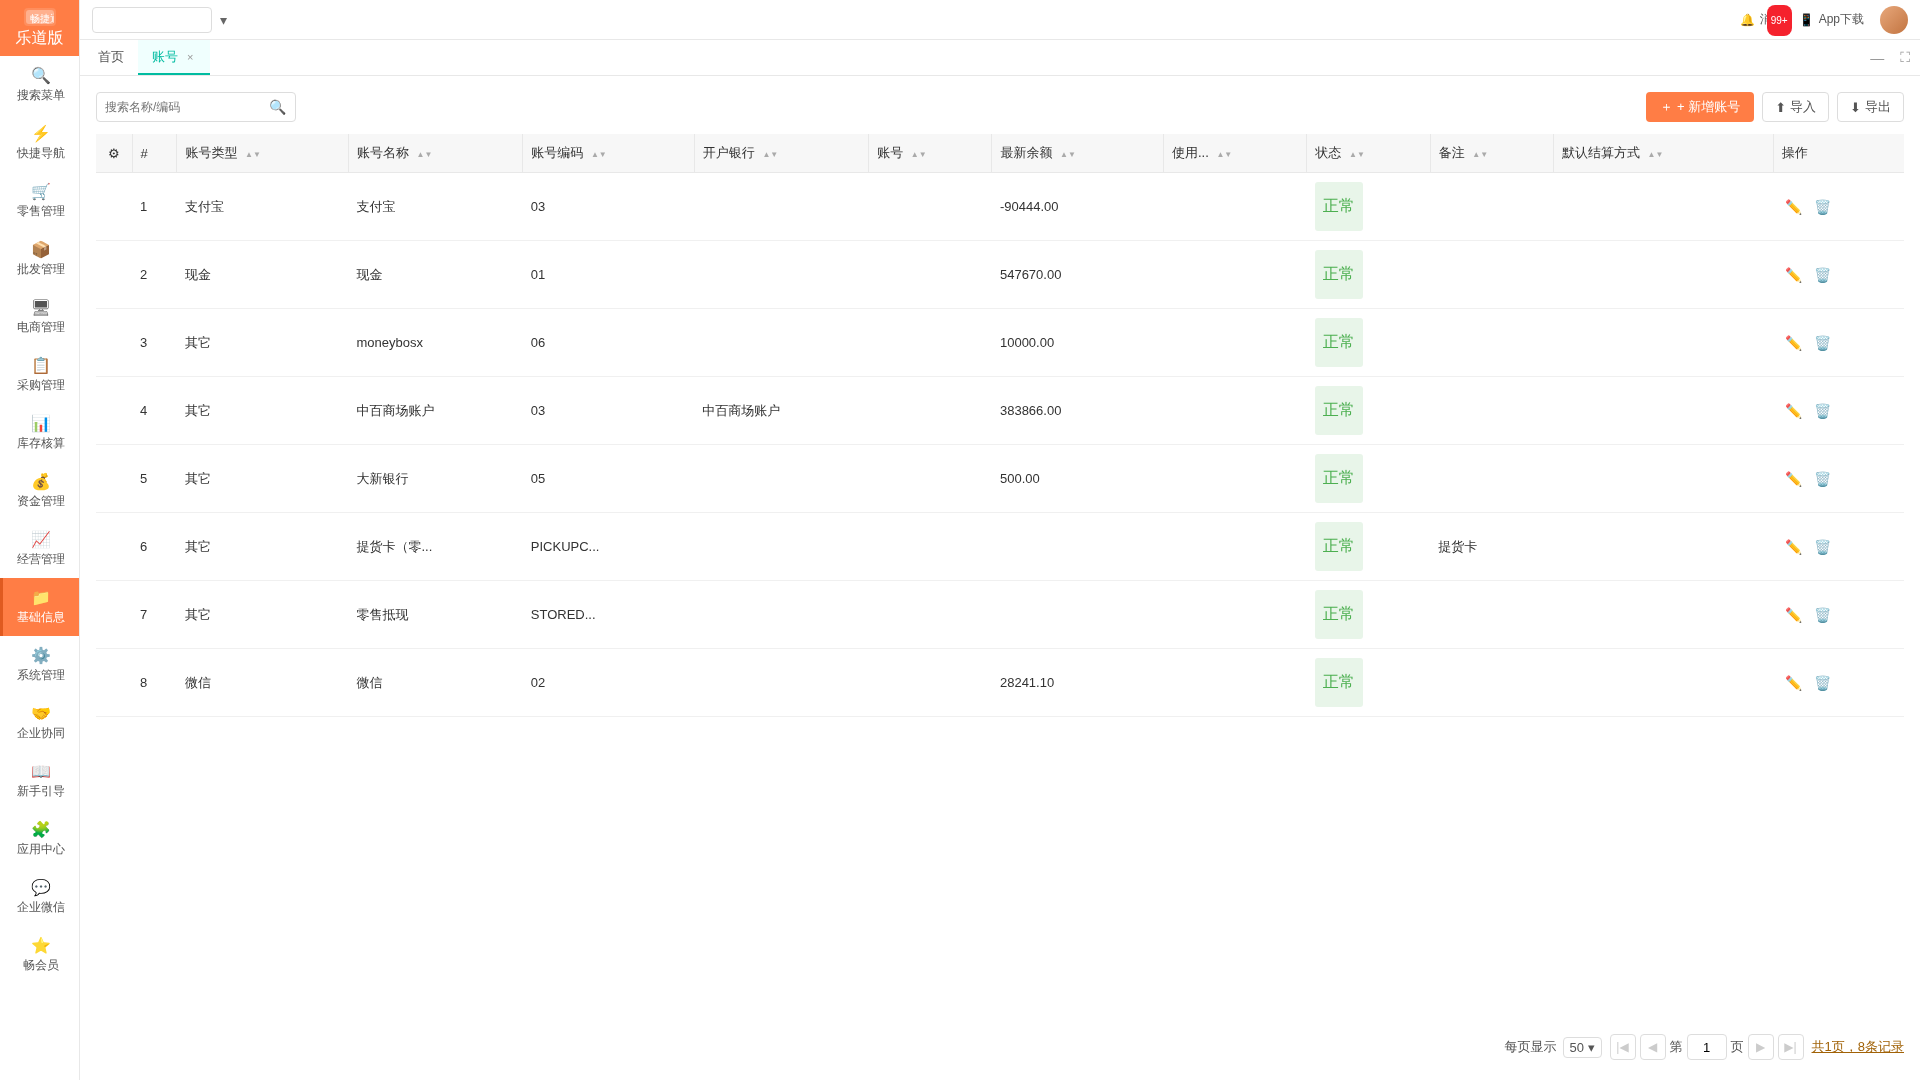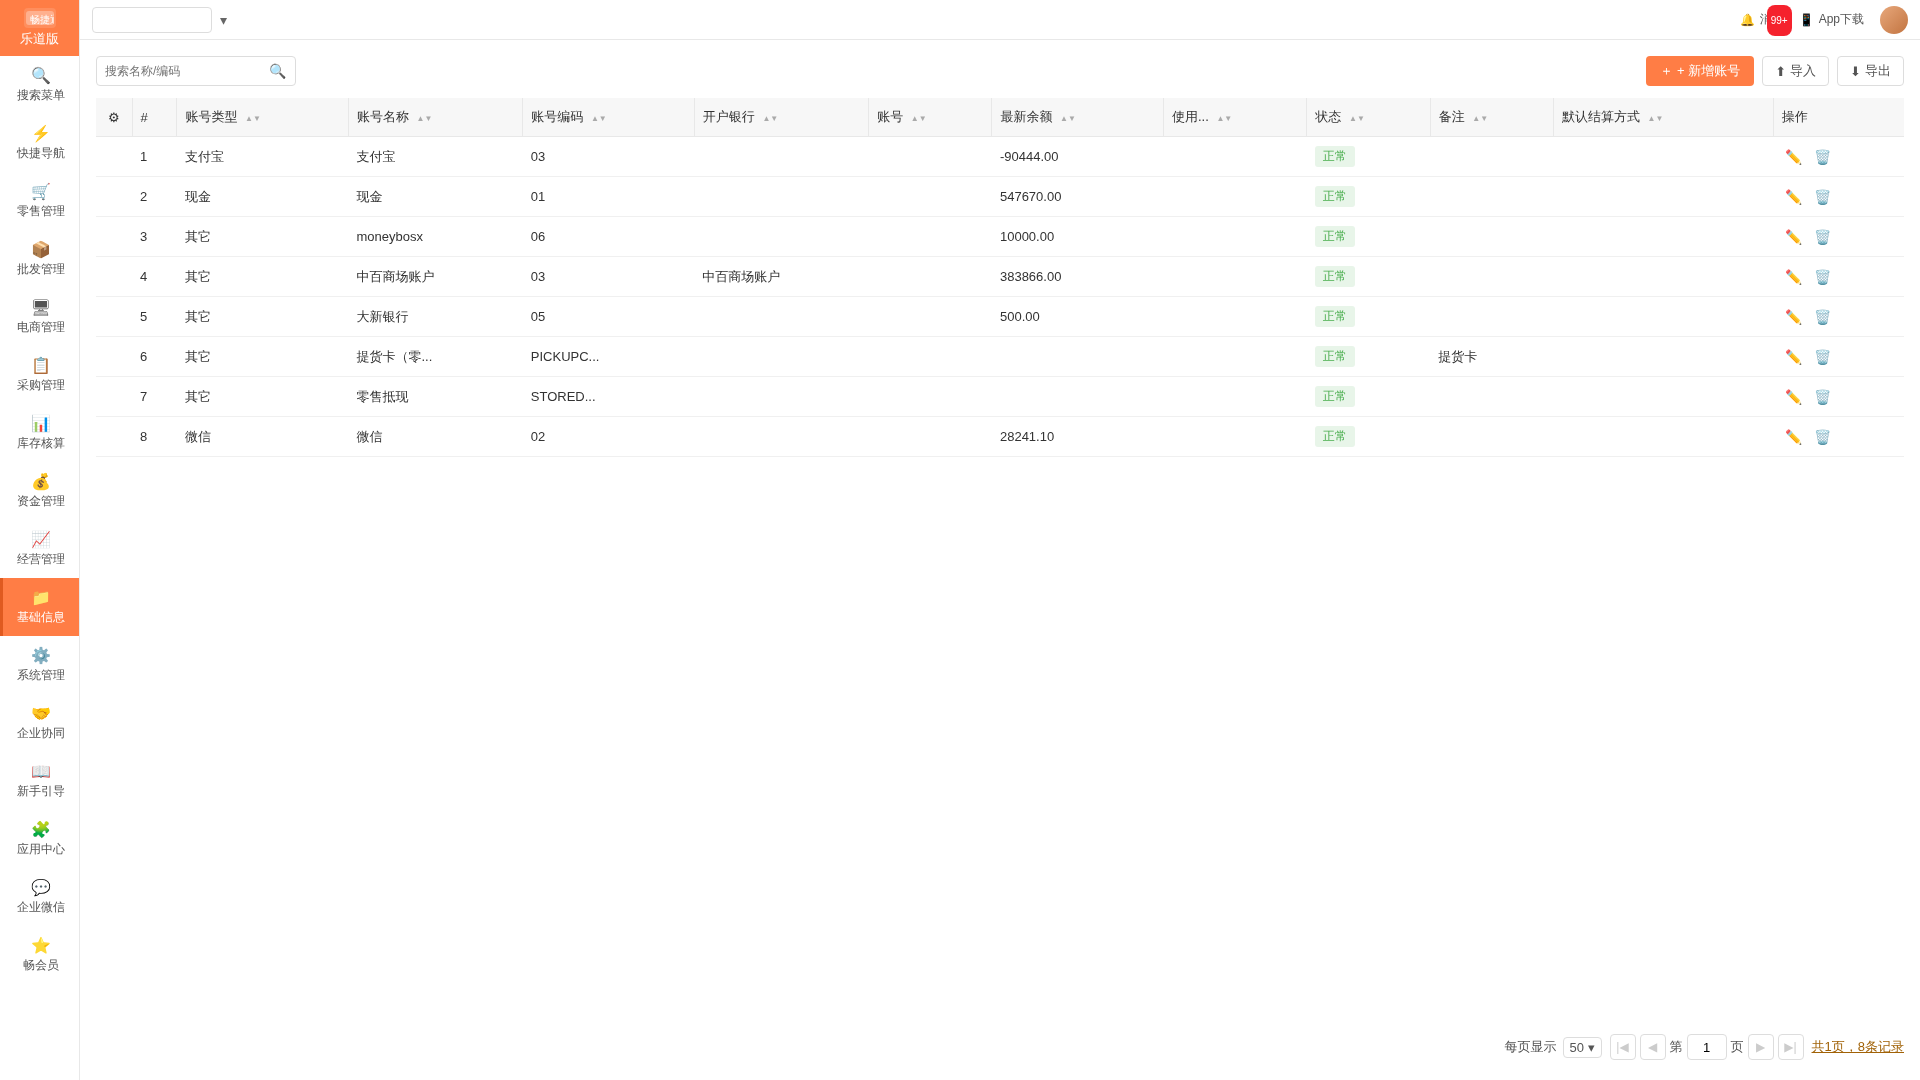--- a/index.html
+++ b/index.html
@@ -22,21 +22,21 @@
       background: #ff7d45;
       display: flex;
       flex-direction: column;
       align-items: center;
       justify-content: center;
       padding: 8px 4px;
       height: 56px;
     }
     .sidebar-logo-text {
       color: #fff;
-      font-size: 13px;
+      font-size: 16px;
       margin-top: 2px;
     }
     .sidebar-logo-icon {
       width: 32px;
       height: 22px;
       background: #fff2;
       border-radius: 4px;
       display: flex;
       align-items: center;
       justify-content: center;
@@ -299,25 +299,25 @@
       border-bottom: 1px solid #f0f0f0;
       transition: background 0.15s;
     }
     tbody td {
       padding: 9px 8px;
       color: #333;
       white-space: nowrap;
     }
     .status-badge {
       display: inline-block;
-      padding: 2px 8px;
+      padding: 14px 8px;
       background: #e8f5e9;
       color: #4caf50;
       border-radius: 3px;
-      font-size: 12px;
+      font-size: 16px;
     }
     .action-btn {
       background: none;
       border: none;
       cursor: pointer;
       color: #aaa;
       font-size: 14px;
       padding: 2px 4px;
     }
 
@@ -469,20 +469,33 @@
         <span>消息</span>
       </div>
       <div class="app-download">
         <span>📱</span>
         <span>App下载</span>
       </div>
       <div class="avatar" style="background: linear-gradient(135deg, #e8a87c 0%, #c27440 100%);"></div>
     </div>
   </div>
 
+  <div class="tab-bar">
+    <div class="tab-item">
+      <span>首页</span>
+    </div>
+    <div class="tab-item active">
+      <span>账号</span>
+      <span class="tab-close">×</span>
+    </div>
+    <div class="tab-actions">
+      <button class="tab-action-btn">—</button>
+      <button class="tab-action-btn">⛶</button>
+    </div>
+  </div>
 
   <div class="content-area">
 
     <div class="toolbar">
       <div class="search-box">
         <input type="text" placeholder="搜索名称/编码" style="">
         <span class="search-icon">🔍</span>
       </div>
       <div class="toolbar-right">
         <button class="btn-primary">

